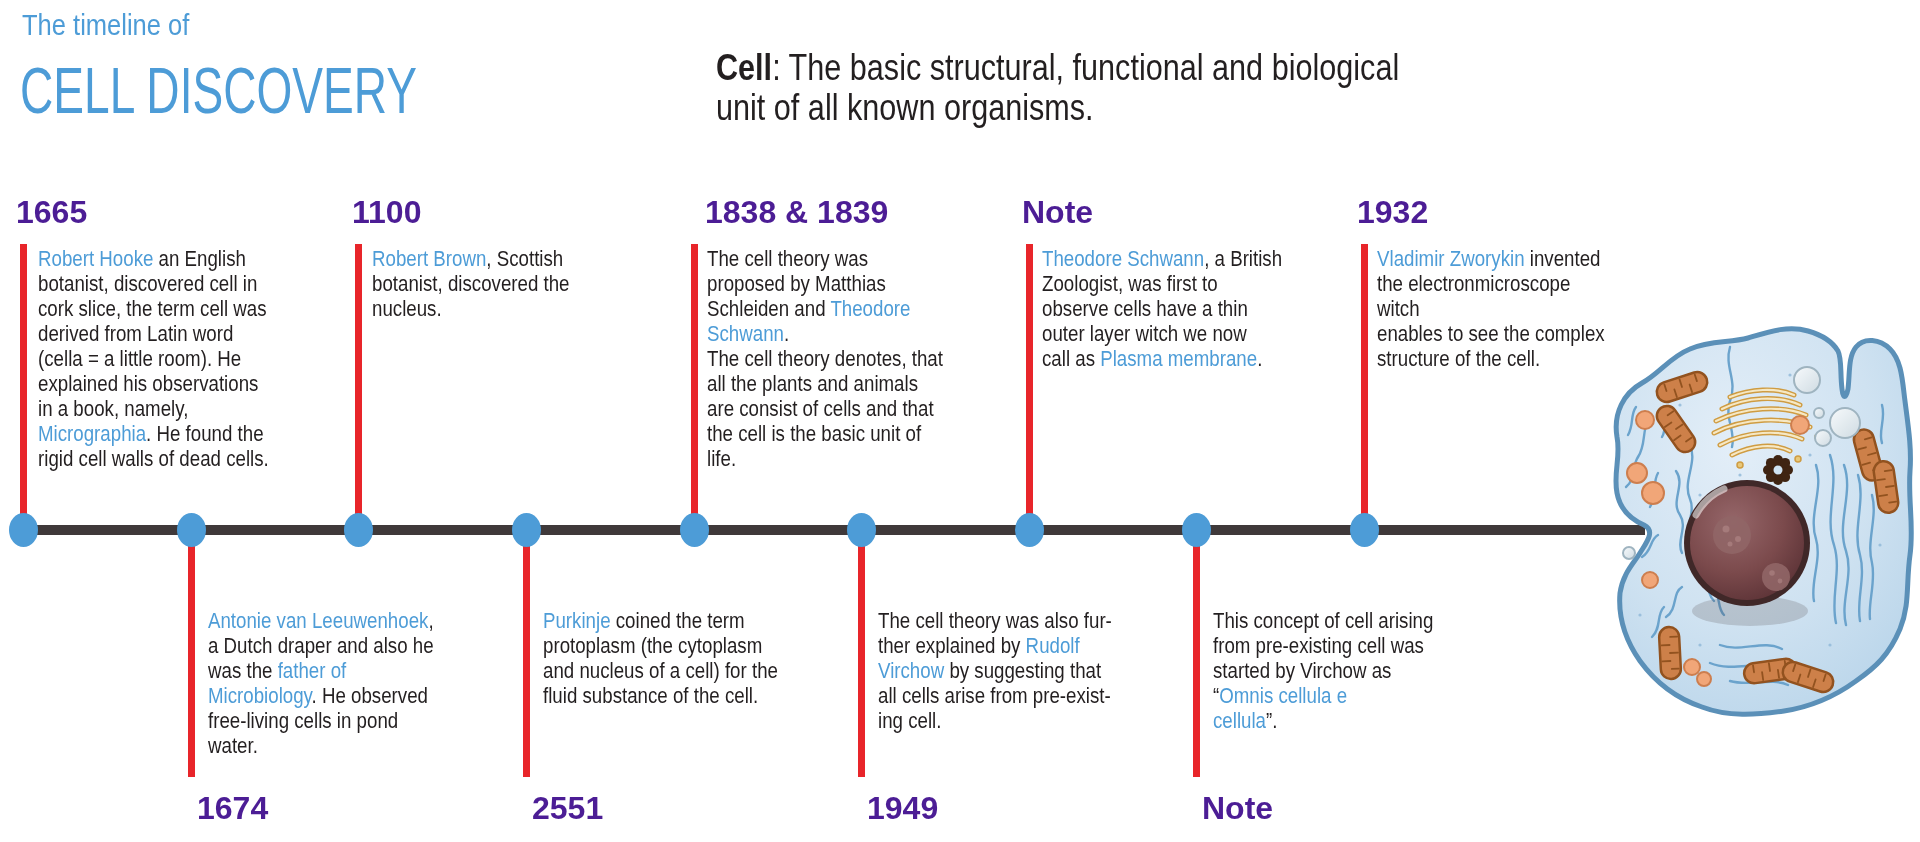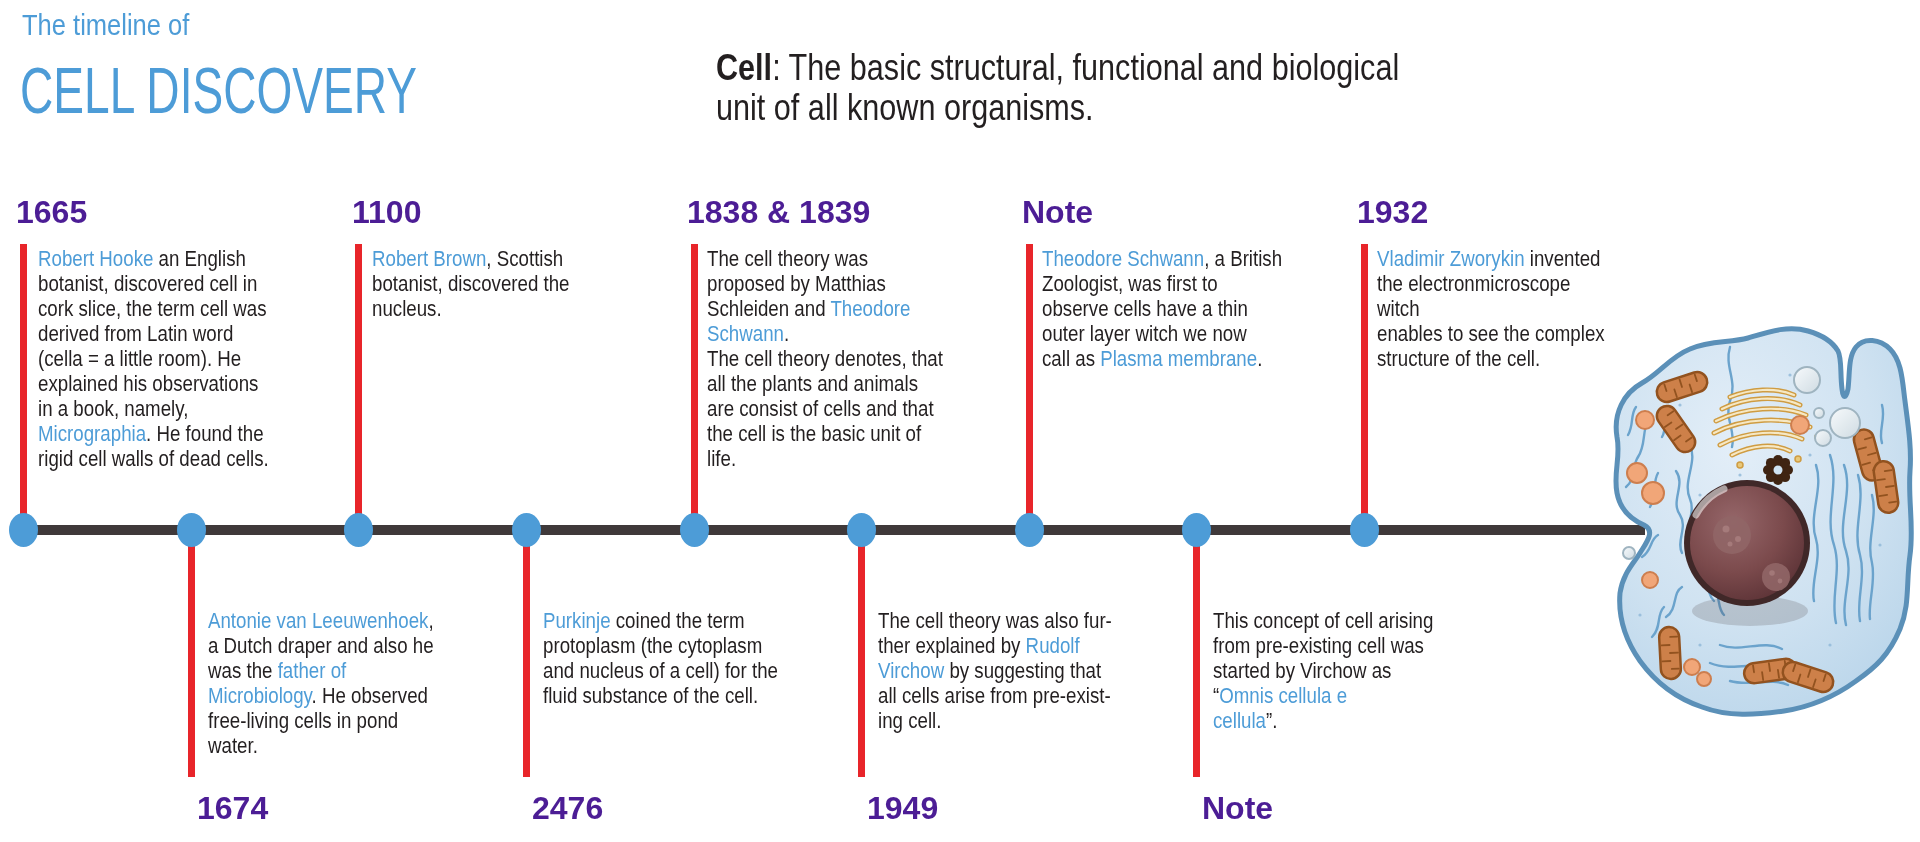--- a/index.html
+++ b/index.html
@@ -49,21 +49,21 @@
   <div class="dot" style="left:8.5px"></div>
   <div class="text" style="left:38px"><span class="hl">Robert Hooke</span><span> an English</span><br><span>botanist, discovered cell in</span><br><span>cork slice, the term cell was</span><br><span>derived from Latin word</span><br><span>(cella = a little room). He</span><br><span>explained his observations</span><br><span>in a book, namely,</span><br><span class="hl">Micrographia</span><span>. He found the</span><br><span>rigid cell walls of dead cells.</span></div>
 </div>
 <div class="event ev-top">
   <div class="year" style="left:352px">1100</div>
   <div class="bar" style="left:354.5px"></div>
   <div class="dot" style="left:343.5px"></div>
   <div class="text" style="left:372px"><span class="hl">Robert Brown</span><span>, Scottish</span><br><span>botanist, discovered the</span><br><span>nucleus.</span></div>
 </div>
 <div class="event ev-top">
-  <div class="year" style="left:687px">1838 &amp; 1839</div>
+  <div class="year" style="left:705px">1838 &amp; 1839</div>
   <div class="bar" style="left:690.5px"></div>
   <div class="dot" style="left:679.5px"></div>
   <div class="text" style="left:707px"><span>The cell theory was</span><br><span>proposed by Matthias</span><br><span>Schleiden and </span><span class="hl">Theodore</span><br><span class="hl">Schwann</span><span>.</span><br><span>The cell theory denotes, that</span><br><span>all the plants and animals</span><br><span>are consist of cells and that</span><br><span>the cell is the basic unit of</span><br><span>life.</span></div>
 </div>
 <div class="event ev-top">
   <div class="year" style="left:1022px">Note</div>
   <div class="bar" style="left:1025.5px"></div>
   <div class="dot" style="left:1014.5px"></div>
   <div class="text" style="left:1042px"><span class="hl">Theodore Schwann</span><span>, a British</span><br><span>Zoologist, was first to</span><br><span>observe cells have a thin</span><br><span>outer layer witch we now</span><br><span>call as </span><span class="hl">Plasma membrane</span><span>.</span></div>
 </div>
@@ -73,21 +73,21 @@
   <div class="dot" style="left:1349.5px"></div>
   <div class="text" style="left:1377px"><span class="hl">Vladimir Zworykin</span><span> invented</span><br><span>the electronmicroscope</span><br><span>witch</span><br><span>enables to see the complex</span><br><span>structure of the cell.</span></div>
 </div>
 <div class="event ev-bot">
   <div class="year" style="left:185px">1674</div>
   <div class="bar" style="left:187.5px"></div>
   <div class="dot" style="left:176.5px"></div>
   <div class="text" style="left:208px"><span class="hl">Antonie van Leeuwenhoek</span><span>,</span><br><span>a Dutch draper and also he</span><br><span>was the </span><span class="hl">father of</span><br><span class="hl">Microbiology</span><span>. He observed</span><br><span>free-living cells in pond</span><br><span>water.</span></div>
 </div>
 <div class="event ev-bot">
-  <div class="year" style="left:520px">2476</div>
+  <div class="year" style="left:520px">2551</div>
   <div class="bar" style="left:522.5px"></div>
   <div class="dot" style="left:511.5px"></div>
   <div class="text" style="left:543px"><span class="hl">Purkinje</span><span> coined the term</span><br><span>protoplasm (the cytoplasm</span><br><span>and nucleus of a cell) for the</span><br><span>fluid substance of the cell.</span></div>
 </div>
 <div class="event ev-bot">
   <div class="year" style="left:855px">1949</div>
   <div class="bar" style="left:857.5px"></div>
   <div class="dot" style="left:846.5px"></div>
   <div class="text" style="left:878px"><span>The cell theory was also fur-</span><br><span>ther explained by </span><span class="hl">Rudolf</span><br><span class="hl">Virchow</span><span> by suggesting that</span><br><span>all cells arise from pre-exist-</span><br><span>ing cell.</span></div>
 </div>

